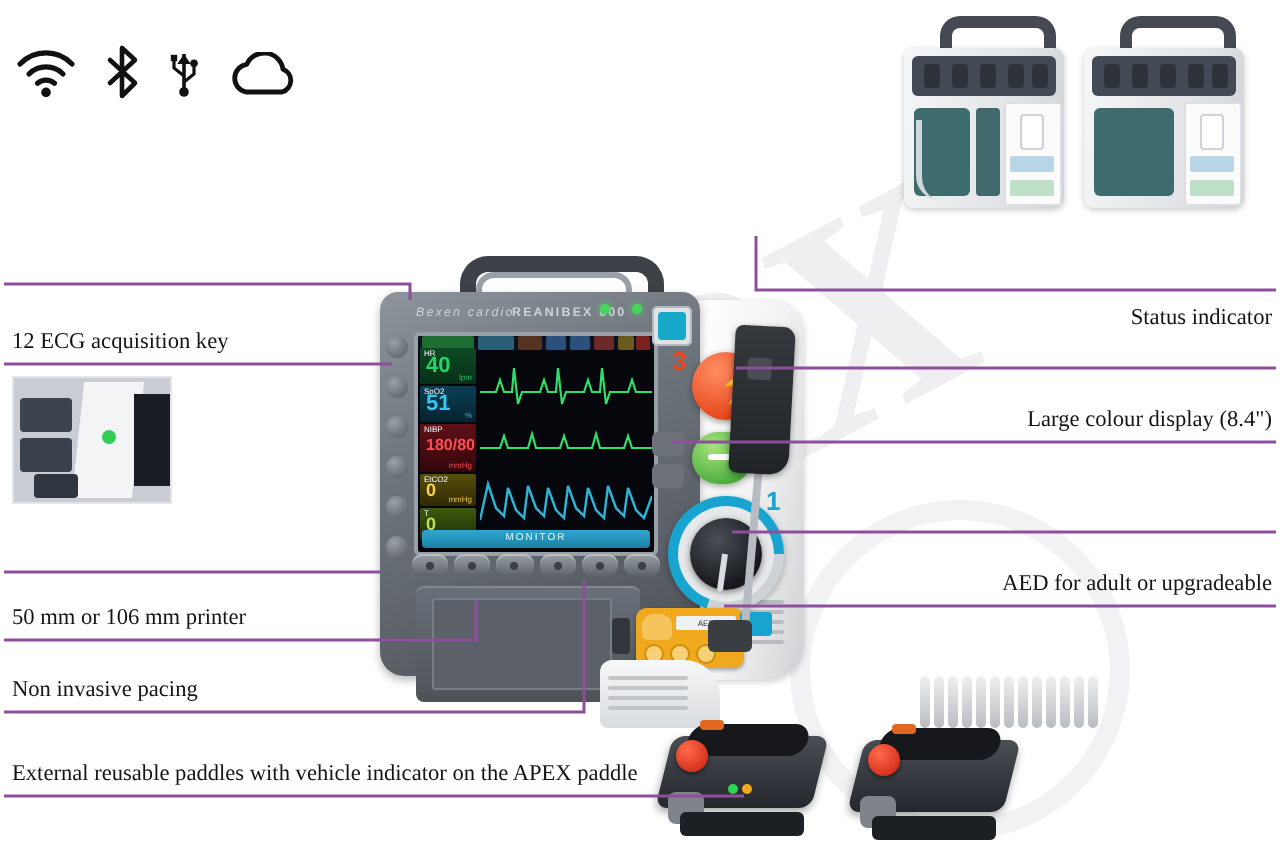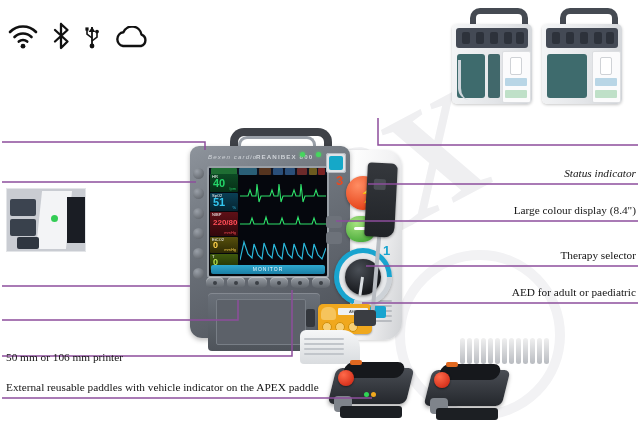--- a/index.html
+++ b/index.html
@@ -246,38 +246,41 @@
     <path d="M2,356 L292,356 L292,290" stroke="#8d4e9c" stroke-width="1.5" fill="none"></path>
     <path d="M2,398 L372,398" stroke="#8d4e9c" stroke-width="1.5" fill="none"></path>
 
     <path d="M638,145 L378,145 L378,118" stroke="#8d4e9c" stroke-width="1.5" fill="none"></path>
     <path d="M638,184 L368,184" stroke="#8d4e9c" stroke-width="1.5" fill="none"></path>
     <path d="M638,221 L336,221" stroke="#8d4e9c" stroke-width="1.5" fill="none"></path>
     <path d="M638,266 L366,266" stroke="#8d4e9c" stroke-width="1.5" fill="none"></path>
     <path d="M638,303 L362,303" stroke="#8d4e9c" stroke-width="1.5" fill="none"></path>
   </svg>
 
-  <div class="callout left" style="left:6px;top:303px;width:200px;margin-top:48px;">
+  <div class="callout left" style="left:6px;top:165px;width:190px;">
+    <div class="txt">12 ECG acquisition key</div>
+  </div>
+  <div class="callout left" style="left:6px;top:303px;width:200px;">
     <div class="txt">50 mm or 106 mm printer</div>
+  </div>
+  <div class="callout left" style="left:6px;top:339px;width:200px;">
+    <div class="txt">Non invasive pacing</div>
   </div>
   <div class="callout left" style="left:6px;top:381px;width:400px;">
     <div class="txt">External reusable paddles with vehicle indicator on the APEX paddle</div>
   </div>
 
-  <div class="callout right" style="left:438px;top:167px;width:198px;font-style:italic;">
+  <div class="callout right" style="left:438px;top:153px;width:198px;">
     <div class="txt">Status indicator</div>
   </div>
   <div class="callout right" style="left:418px;top:204px;width:218px;">
     <div class="txt">Large colour display (8.4")</div>
   </div>
-  <div class="callout right" style="left:438px;top:249px;width:198px;">
-    <div class="txt">Therapy selector</div>
-  </div>
   <div class="callout right" style="left:418px;top:286px;width:218px;">
-    <div class="txt">AED for adult or paediatric</div>
+    <div class="txt">AED for adult or upgradeable</div>
   </div>
 
   <div class="photo thumb-modular">
     <div class="tm-white"></div>
     <div class="tm-screen"></div>
     <div class="tm-mod1"></div>
     <div class="tm-mod2"></div>
     <div class="tm-mod3"></div>
     <div class="tm-green"></div>
   </div>
@@ -368,21 +371,21 @@
             <span class="sc-num" style="color:#24d468;top:4px;">40</span>
             <span class="sc-unit" style="color:#24d468;">lpm</span>
           </div>
           <div class="sc-box" style="top:19px;height:18px;background:linear-gradient(#0a3f55,#05232f);">
             <span class="sc-lbl">SpO2</span>
             <span class="sc-num" style="color:#33c7f0;top:4px;">51</span>
             <span class="sc-unit" style="color:#33c7f0;">%</span>
           </div>
           <div class="sc-box" style="top:38px;height:24px;background:linear-gradient(#5e1017,#33070b);">
             <span class="sc-lbl">NIBP</span>
-            <span class="sc-num" style="color:#ff4d57;top:5px;font-size:8px;">220/80</span>
+            <span class="sc-num" style="color:#ff4d57;top:5px;font-size:8px;">180/80</span>
             <span class="sc-unit" style="color:#ff4d57;">mmHg</span>
           </div>
           <div class="sc-box" style="top:63px;height:16px;background:linear-gradient(#57500c,#2e2a05);">
             <span class="sc-lbl">EtCO2</span>
             <span class="sc-num" style="color:#ffd24a;top:3px;font-size:9px;">0</span>
             <span class="sc-unit" style="color:#ffd24a;">mmHg</span>
           </div>
           <div class="sc-box" style="top:80px;height:16px;background:linear-gradient(#3f5a0d,#1f2d06);">
             <span class="sc-lbl">T</span>
             <span class="sc-num" style="color:#b6e34d;top:3px;font-size:9px;">0</span>

